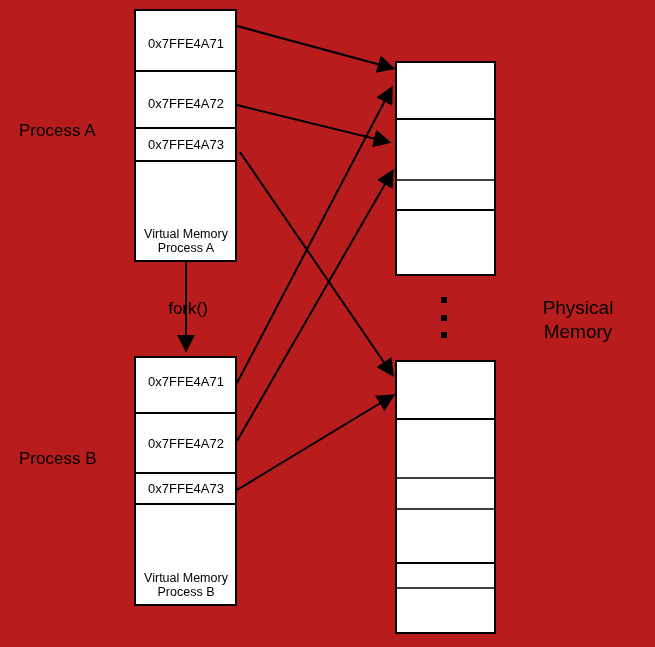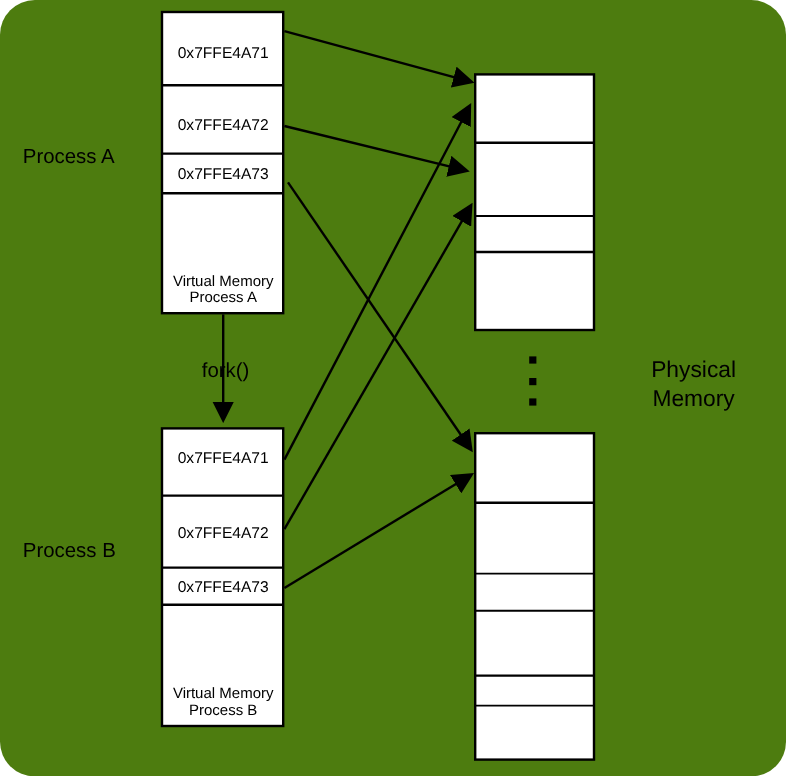--- a/index.html
+++ b/index.html
@@ -4,23 +4,22 @@
 <style>
   html, body {
     margin: 0;
     padding: 0;
     background: #ffffff;
   }
   #stage {
     position: relative;
     width: 655px;
     height: 647px;
-    background: #4d7c0f;
+    background: #b91c1c;
     overflow: hidden;
-    border-radius: 29px;
   }
   svg { display: block; }
   .box  { fill: #ffffff; stroke: #000000; stroke-width: 2; }
   .ln   { stroke: #000000; stroke-width: 2; }
   .lnthin { stroke: #000000; stroke-width: 1.6; }
   .arrow { stroke: #000000; stroke-width: 2; fill: none; marker-end: url(#arrowhead); }
   .addr {
     font-family: "Liberation Sans", sans-serif;
     font-size: 13px;
     fill: #000000;

